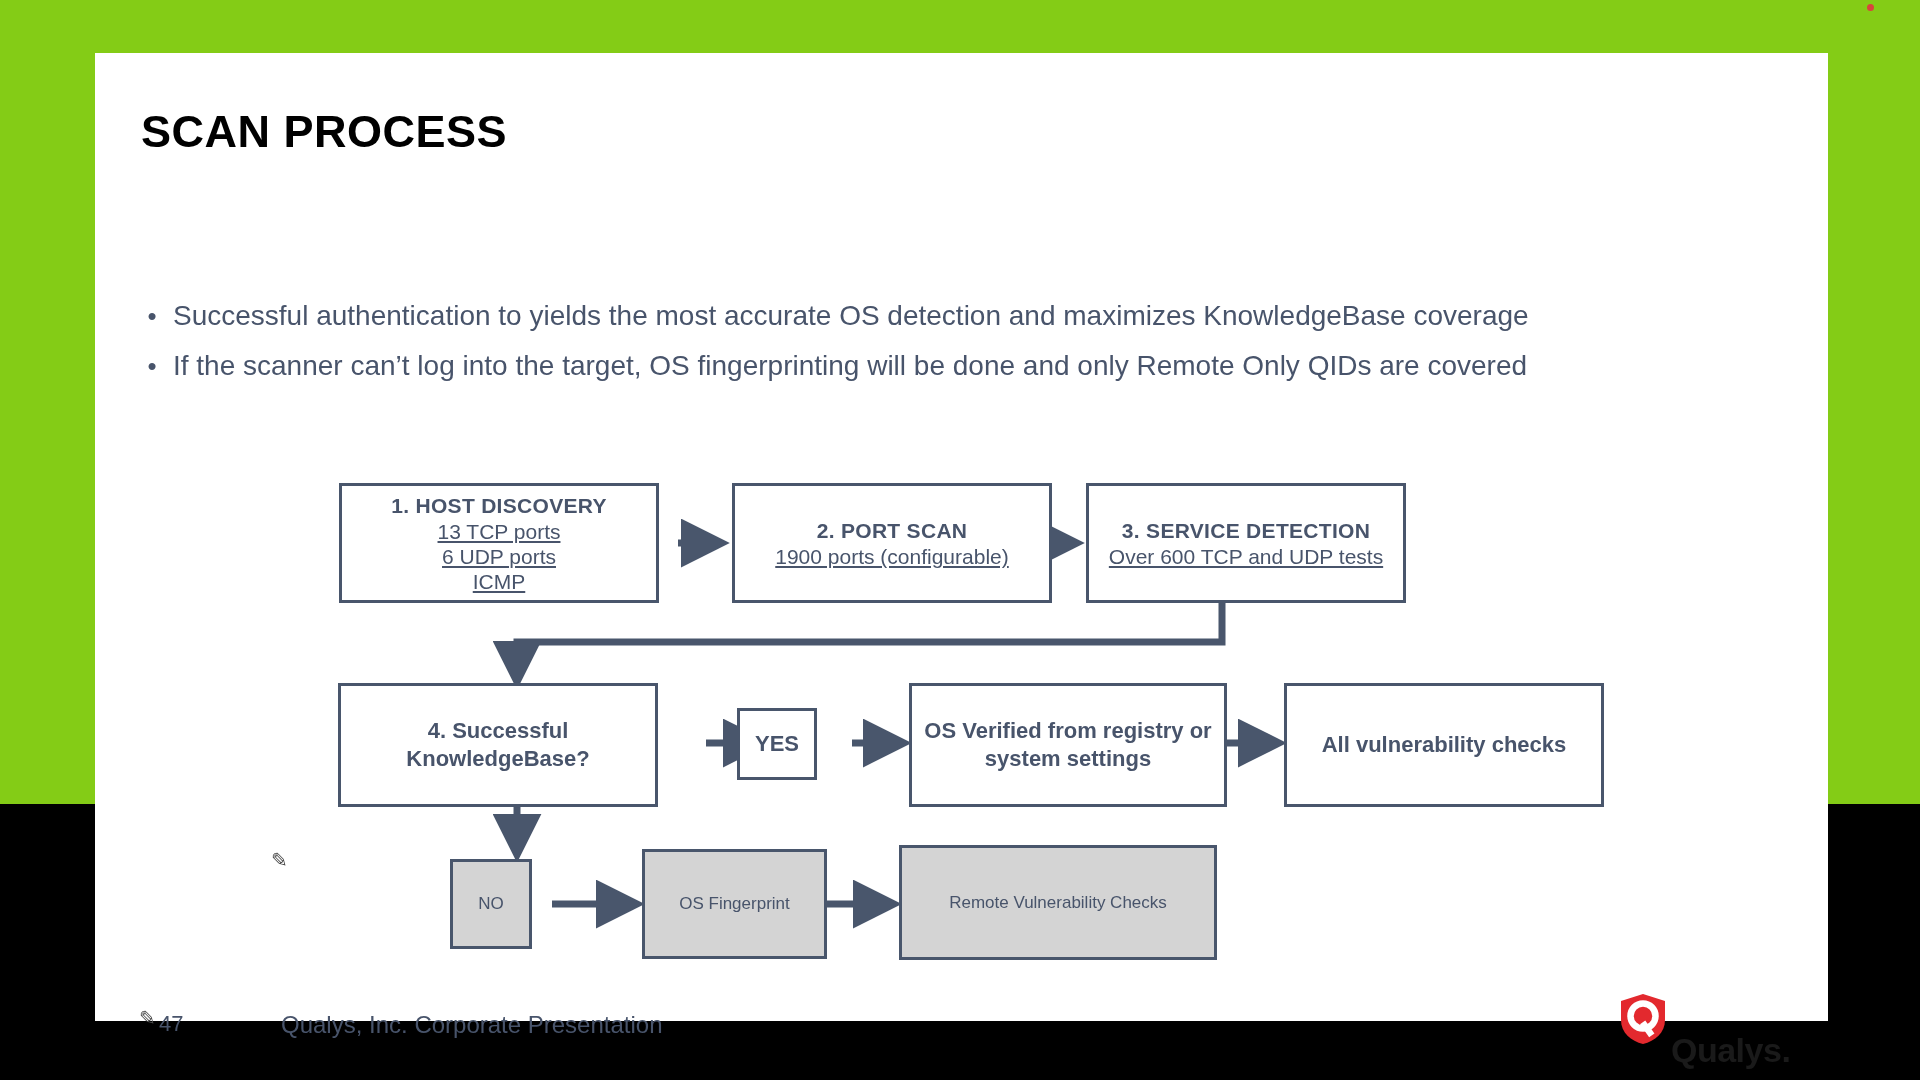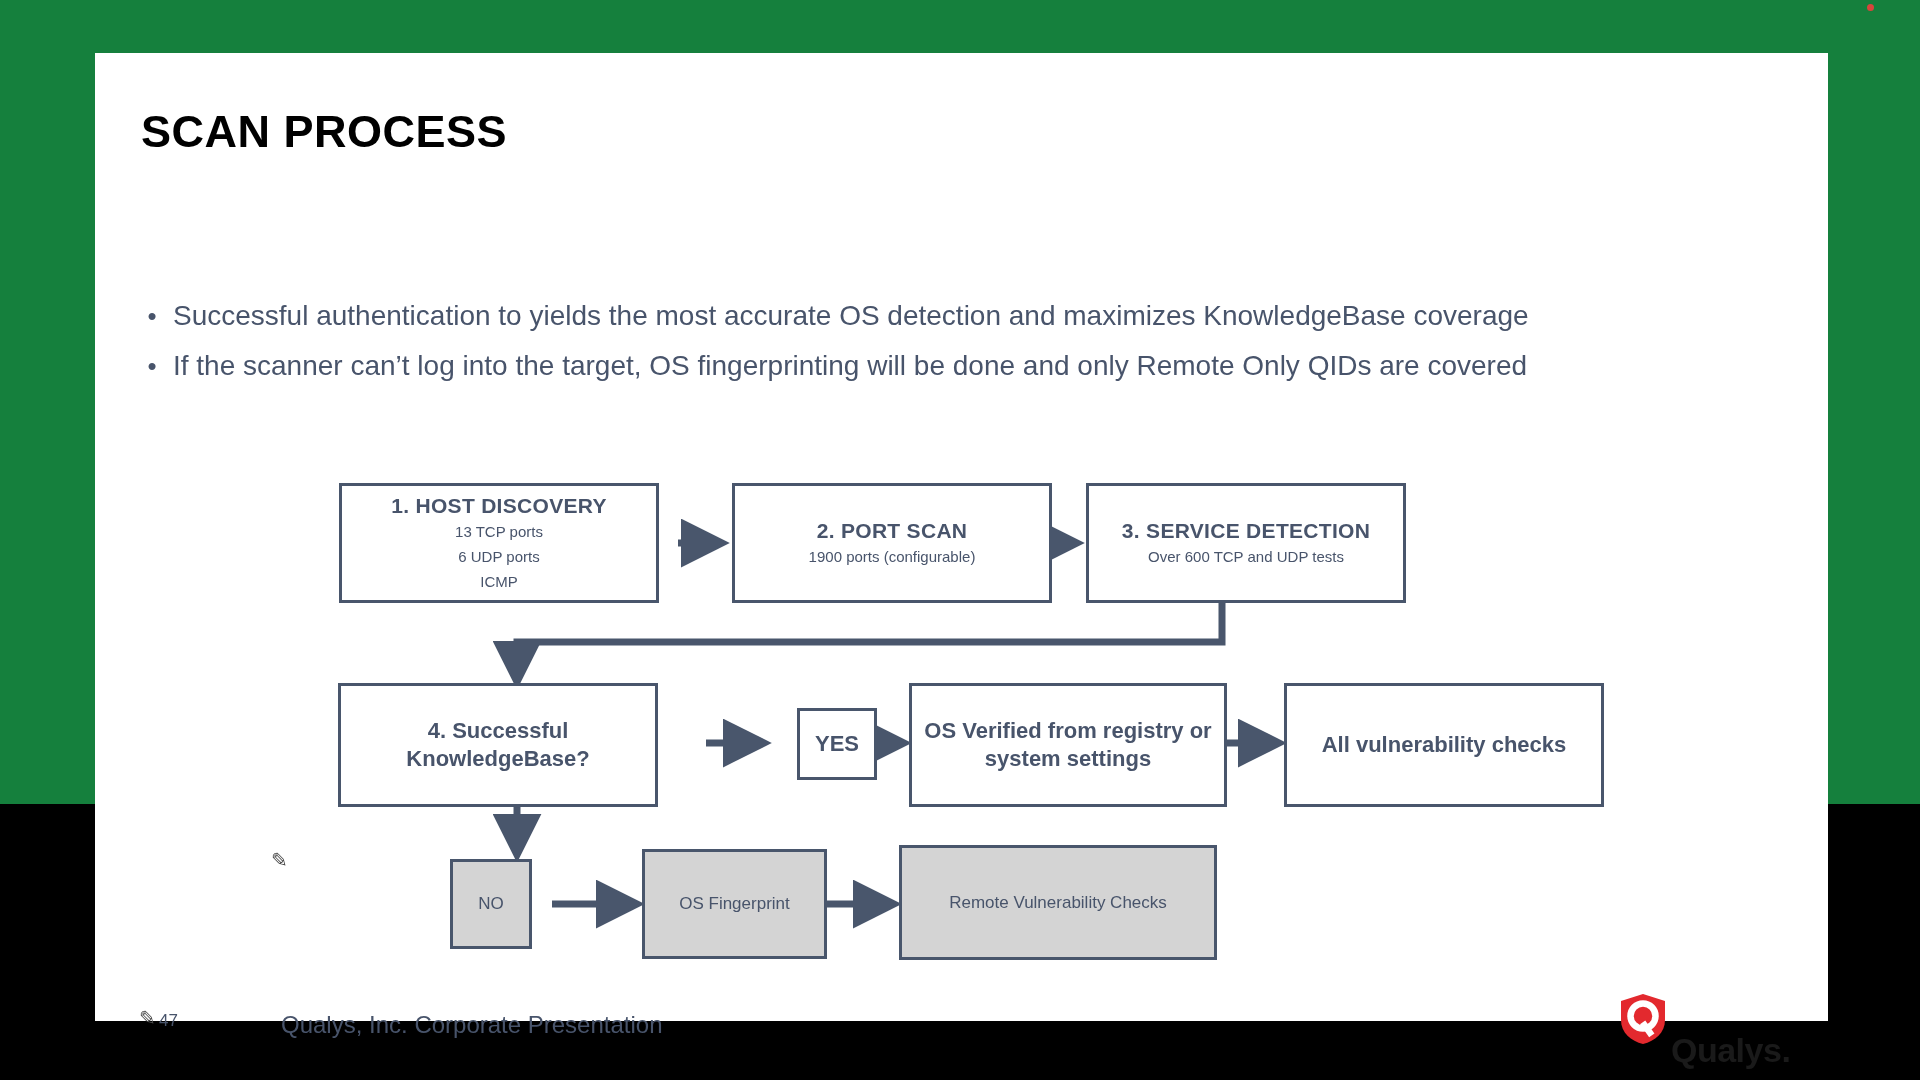--- a/index.html
+++ b/index.html
@@ -3,21 +3,21 @@
 <meta charset="utf-8">
 <title>Scan Process</title>
 <style>
   * { box-sizing: border-box; margin: 0; padding: 0; }
   html, body {
     width: 1920px; height: 1080px;
     background: #000000;
     font-family: "Liberation Sans", sans-serif;
     overflow: hidden;
   }
-  #screen { position: relative; width: 1920px; height: 804px; background: #15803d; }
+  #screen { position: relative; width: 1920px; height: 804px; background: #84cc16; }
 
   
   .corner-dot {
     position: absolute; top: 4px; right: 46px;
     width: 7px; height: 7px; border-radius: 50%;
     background: #d8453c;
   }
 
   
   .slide {
@@ -55,28 +55,28 @@
     border: 3px solid #49566c;
     background: #ffffff;
     display: flex; align-items: center; justify-content: center;
     text-align: center;
     color: #48546b;
     font-family: "Liberation Sans", sans-serif;
   }
   .node.gray { background: #d4d4d4; }
   .node .lines { width: 100%; padding: 0 8px; }
   .node .hd { font-weight: bold; font-size: 21px; line-height: 27px; letter-spacing: .3px;}
-  .node .sub { font-weight: normal; font-size: 15px; line-height: 25px; }
+  .node .sub { font-weight: normal; font-size: 21px; line-height: 25px; text-decoration: underline; }
   .node .plain { font-weight: normal; font-size: 17px; line-height: 28px; }
   .node .bold { font-weight: bold; font-size: 22px; line-height: 28px; }
 
   
   .footer-page {
     position: absolute; left: 64px; top: 958px;
-    font-size: 17px; color: #48546b;
+    font-size: 22px; color: #48546b;
   }
   .footer-note {
     position: absolute; left: 186px; top: 958px;
     font-size: 24px; color: #48546b;
   }
   .logo { position: absolute; left: 1524px; top: 940px; width: 170px; height: 54px; }
   .logo-text {
     position: absolute; left: 52px; top: 2px;
     font-size: 34px; font-weight: bold; color: #1a1a1a;
     letter-spacing: -0.5px;
@@ -161,21 +161,21 @@
         </div>
       </div>
 
       <div class="node" style="left:243px; top:630px; width:320px; height:124px;text-align:center;">
         <div class="lines">
           <div class="bold">4.  Successful</div>
           <div class="bold">KnowledgeBase?</div>
         </div>
       </div>
 
-      <div class="node" style="left:702px; top:655px; width:80px; height:72px;">
+      <div class="node" style="left:642px; top:655px; width:80px; height:72px;">
         <div class="lines">
           <div class="bold">YES</div>
         </div>
       </div>
 
       <div class="node" style="left:1189px; top:630px; width:320px; height:124px;">
         <div class="lines">
           <div class="bold">All vulnerability checks</div>
         </div>
       </div>

